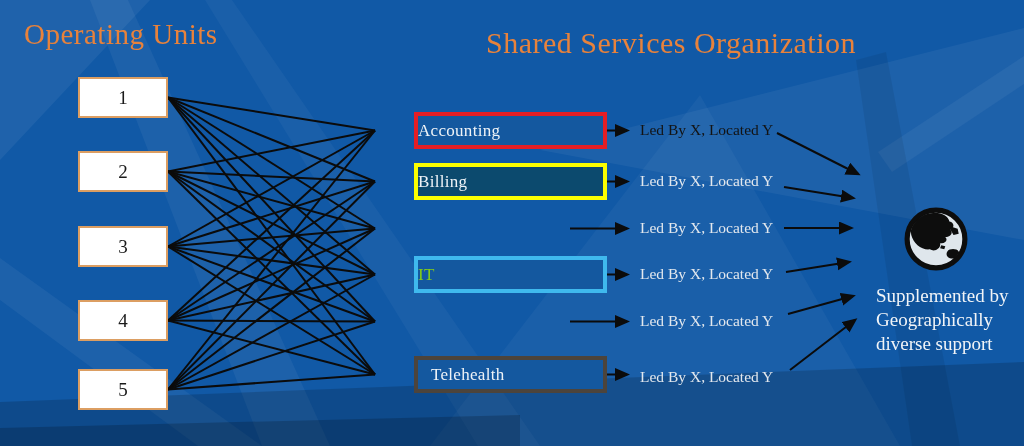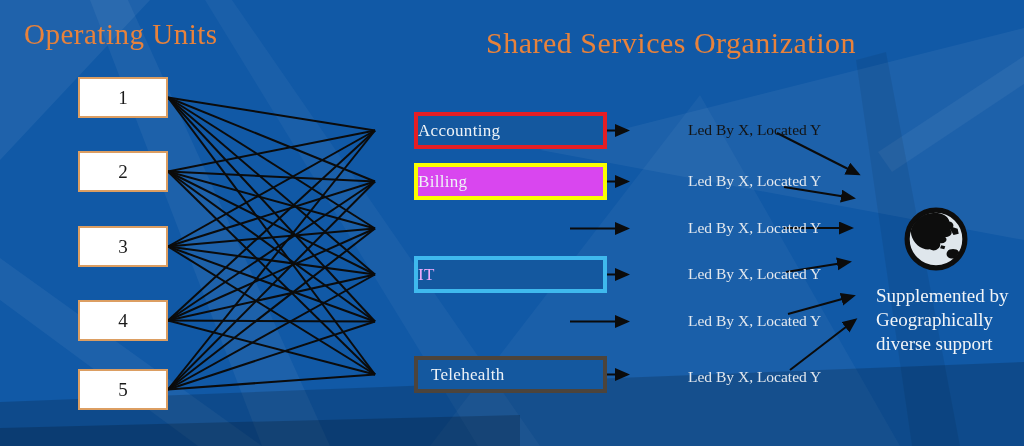--- a/index.html
+++ b/index.html
@@ -21,21 +21,21 @@
     font-size:19px;color:#1a1a1a;
   }
   .svc{
     position:absolute;left:375px;width:193px;height:37px;box-sizing:border-box;
     background:#14589F;border:4px solid #888;
     display:flex;align-items:center;justify-content:flex-start;
     font-size:17px;letter-spacing:.3px;margin-left:39px;
   }
   .led{
     position:absolute;left:640px;height:20px;line-height:20px;
-    font-size:15.5px;white-space:nowrap;margin-left:48px;
+    font-size:15.5px;white-space:nowrap;
   }
   .globe{position:absolute;left:903px;top:206px;width:66px;height:66px;}
   .support{
     position:absolute;left:876px;top:284px;width:150px;
     font-size:19px;line-height:24px;
   }
 </style>
 </head>
 <body>
 
@@ -119,24 +119,24 @@
   <div class="unit" style="top: 300px; border-color: rgb(220, 158, 98);">
     <span>4</span>
     </div>
   <div class="unit" style="top: 369px; border-color: rgb(220, 158, 98);">
     <span>5</span>
     </div>
 
   <div class="svc" style="top: 112px; border-color: rgb(229, 30, 37); background-color: rgb(20, 88, 159); color: rgb(239, 243, 247);">
     <span>Accounting</span>
     </div>
-  <div class="svc" style="top: 163px; border-color: rgb(251, 255, 0); background-color: #d946ef; color: rgb(239, 243, 247);">
+  <div class="svc" style="top: 163px; border-color: rgb(251, 255, 0); background-color: #0c4a6e; color: rgb(239, 243, 247);">
     <span>Billing</span>
     </div>
-  <div class="svc" style="top: 256px; border-color: rgb(63, 185, 238); background-color: rgb(20, 88, 159); color: #f0abfc;">
+  <div class="svc" style="top: 256px; border-color: rgb(63, 185, 238); background-color: rgb(20, 88, 159); color: #84cc16;">
     <span>IT</span>
     </div>
   <div class="svc" style="top: 356px; border-color: rgb(76, 68, 60); background-color: rgb(20, 88, 159); color: rgb(239, 243, 247); padding-left: 13px;">
     <span>Telehealth</span>
     </div>
 
   <div class="led" style="top: 120px; color: rgb(19, 19, 19);">Led By X, Located Y</div>
   <div class="led" style="top: 171px; color: rgb(227, 232, 238);">Led By X, Located Y</div>
   <div class="led" style="top: 218px; color: rgb(227, 232, 238);">Led By X, Located Y</div>
   <div class="led" style="top: 264px; color: rgb(227, 232, 238);">Led By X, Located Y</div>

